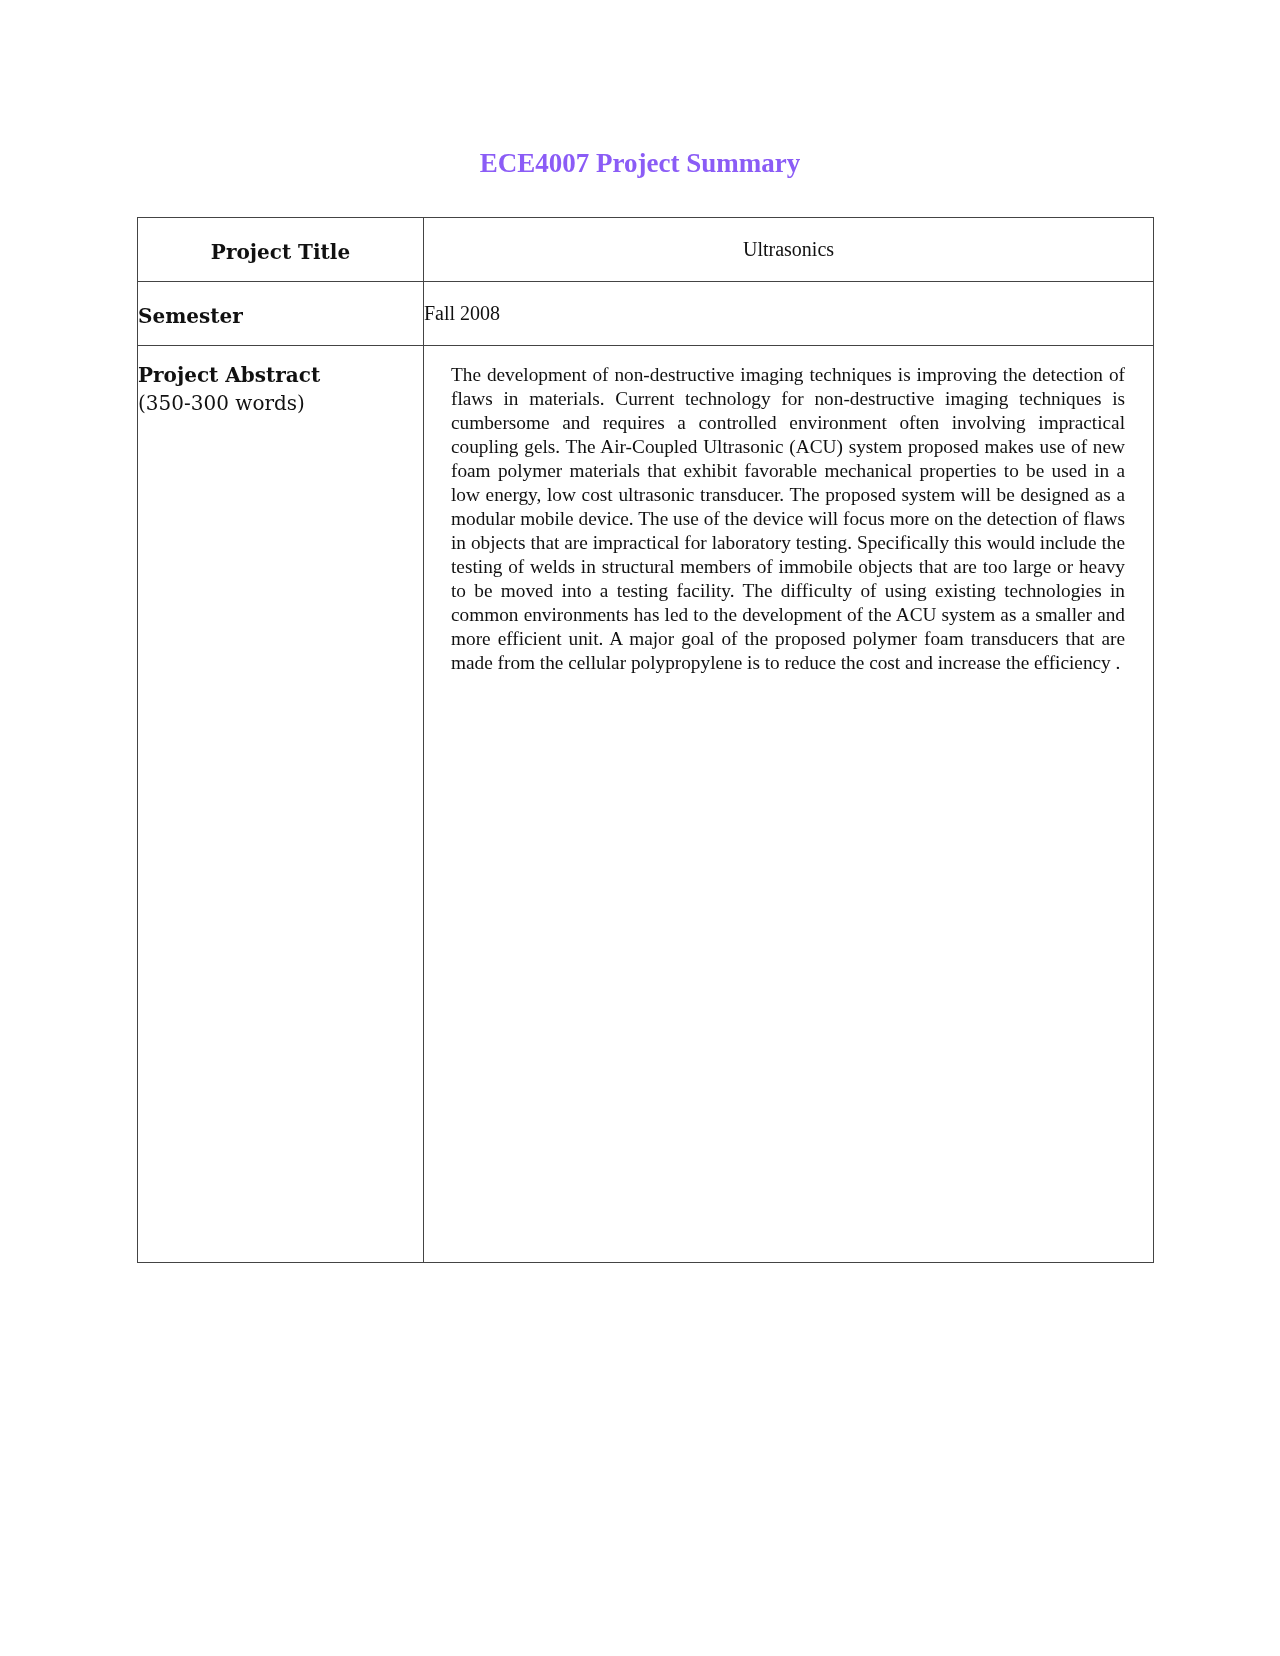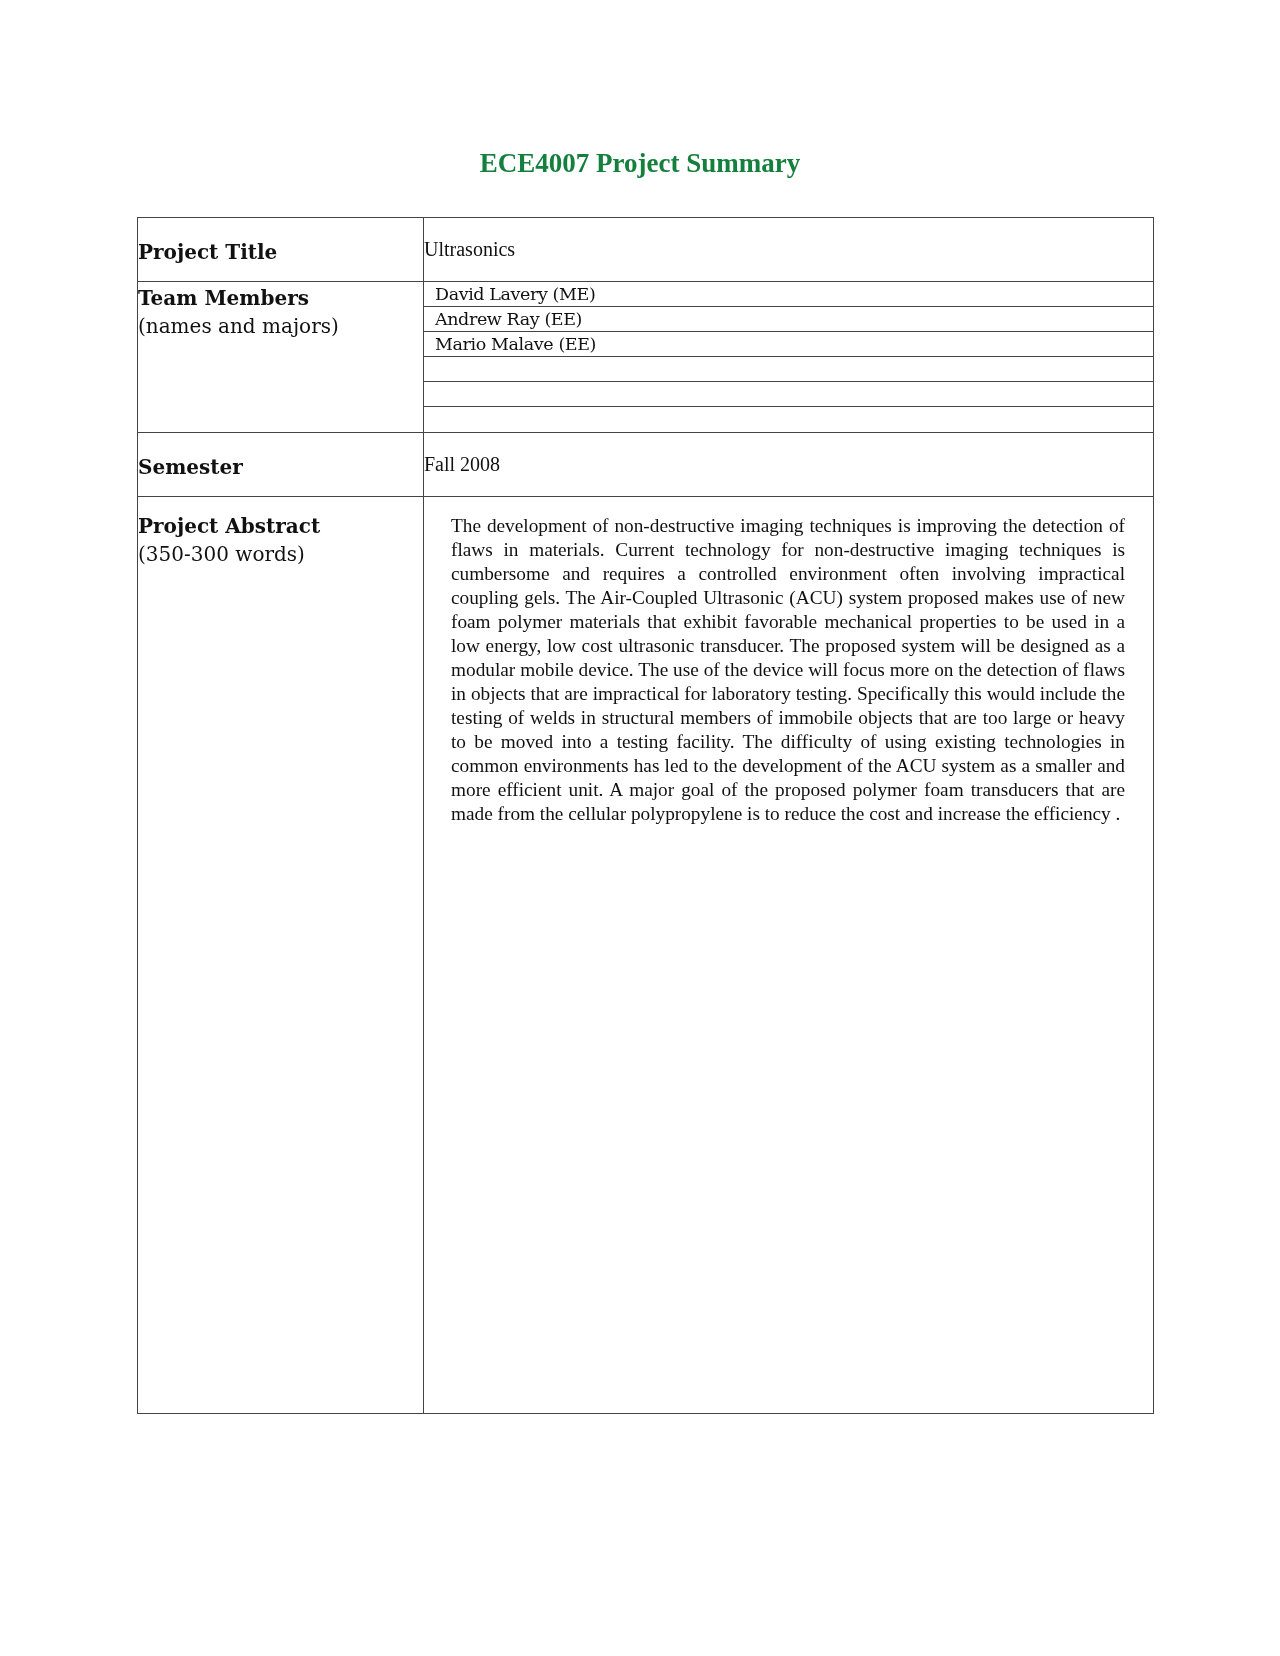--- a/index.html
+++ b/index.html
@@ -1,39 +1,39 @@
 <!DOCTYPE html>
 <html><head>
 <meta charset="utf-8">
 <style>
   html, body { margin: 0; padding: 0; background: #ffffff; }
   body { width: 1280px; height: 1656px; position: relative; overflow: hidden; color: #111; }
   .page-title {
     position: absolute; left: 0; width: 1280px; top: 148px;
     text-align: center;
     font-family: "Liberation Serif", serif; font-weight: bold; font-size: 27px;
-    color: #15803d;
+    color: #8b5cf6;
   }
   .summary-table {
     position: absolute; left: 137px; top: 217px; width: 1017px;
     border-collapse: collapse; table-layout: fixed;
   }
   .summary-table td { border: 1.5px solid #444; padding: 0; vertical-align: top; }
   .col-label { width: 286px; }
   .label {
     font-family: "DejaVu Serif", serif; font-size: 20px; color: #111;
     padding: 0 10px 0 12px;
   }
   .label .bold { font-weight: bold; display: block; }
   .label .sub { font-weight: normal; display: block; }
   .value {
     font-family: "Liberation Serif", serif; font-size: 20px; color: #111;
     padding: 0 12px 0 11px;
   }
-  .row-title td { height: 59px; }
+  .row-title td { height: 59px; text-align: center; }
   .row-title .label, .row-advisor .label, .row-semester .label { vertical-align: middle; padding-top: 4px; }
   .row-title .value, .row-advisor .value, .row-semester .value { vertical-align: middle; }
   .row-advisor td, .row-semester td { height: 59px; }
   .members-cell { padding: 0 !important; }
   .members-list { width: 100%; }
   .member-line {
     height: 24px; line-height: 24px; border-bottom: 1.5px solid #444;
     font-family: "DejaVu Serif", serif; font-size: 17.5px; letter-spacing: -0.4px;
     padding-left: 11px; white-space: nowrap; box-sizing: border-box; height: 25px;
   }
@@ -58,36 +58,20 @@
   </colgroup>
 
   <tbody>
       <tr class="row-title">
     <td class="label">
       <span class="bold">Project Title</span>
     </td>
     <td class="value">Ultrasonics</td>
   </tr>
 
-  <tr class="row-members">
-    <td class="label">
-      <span class="bold">Team Members</span>
-      <span class="sub">(names and majors)</span>
-    </td>
-    <td class="members-cell">
-      <div class="members-list">
-        <div class="member-line">David Lavery (ME)</div>
-        <div class="member-line">Andrew Ray (EE)</div>
-        <div class="member-line">Mario Malave (EE)</div>
-        <div class="member-line"></div>
-        <div class="member-line"></div>
-        <div class="member-line"></div>
-      </div>
-    </td>
-  </tr>
 
 
   <tr class="row-semester">
     <td class="label">
       <span class="bold">Semester</span>
     </td>
     <td class="value">Fall 2008</td>
   </tr>
 
   <tr class="row-abstract">

